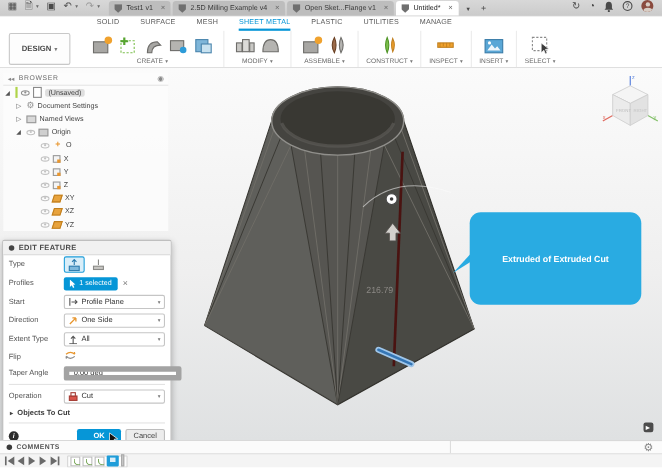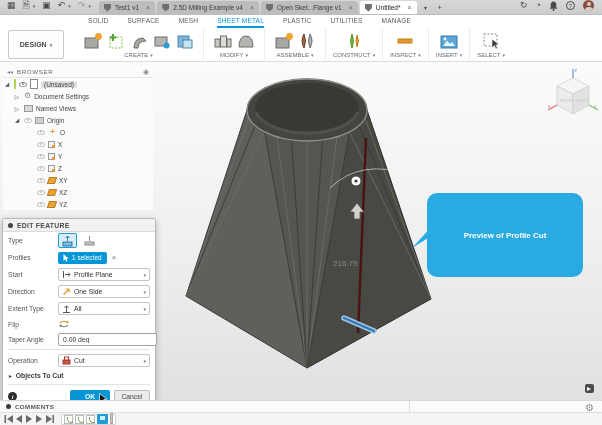--- a/index.html
+++ b/index.html
@@ -83,21 +83,21 @@
   #dialog{left:2px;top:218px;width:154px;background:rgba(255,255,255,.98);border:1px solid #b9b9b9;
     box-shadow:0 2px 6px rgba(0,0,0,.25);border-radius:2px}
   #dialog-h{height:13px;background:#f1f1f1;border-bottom:1px solid #ddd;display:flex;align-items:center;gap:4px;padding:0 5px}
   #dialog-h .grip{width:5px;height:5px;border-radius:50%;background:#444}
   #dialog-h .ttl{font-size:6.8px;font-weight:bold;color:#4a4a4a;letter-spacing:.3px}
   .drow{display:flex;align-items:center;padding:0 5px;height:17px}
   .dlabel{width:50px;font-size:6.8px;color:#555;flex:none}
   .dd{flex:1;height:13px;border:1px solid #c5c5c5;border-radius:2px;background:#fff;
     display:flex;align-items:center;gap:3px;padding:0 3px;font-size:6.8px;color:#333}
   .dd .caret{margin-left:auto}
-  .dinput{flex:1;height:13px;border:1px solid #a3a3a3;border-radius:2px;background:#fff;
+  .dinput{flex:1;height:13px;border:5px solid #a3a3a3;border-radius:2px;background:#fff;
     font-size:6.8px;color:#333;padding:0 4px;font-family:"Liberation Sans",sans-serif}
   .typebtn{width:19px;height:15px;border:1px solid transparent;border-radius:2px;
     display:flex;align-items:center;justify-content:center;margin-right:3px}
   .typebtn.sel{border-color:#1f9dd9;background:#d9eef9}
   .chip{height:12px;background:#0696d7;border-radius:2px;color:#fff;font-size:6.5px;
     display:flex;align-items:center;gap:3px;padding:0 5px}
   .chip-x{font-size:8px;color:#777;margin-left:5px}
   .dsep{height:1px;background:#e3e3e3;margin:2px 5px}
   .objrow{display:flex;align-items:center;gap:4px;padding:0 6px;height:13px;
     font-size:6.8px;font-weight:bold;color:#3a3a3a}
@@ -374,21 +374,21 @@
 
       <text x="333" y="204" font-size="8" fill="#8b8884" font-family="Liberation Sans, sans-serif">216.79</text>
 
       <path d="M344,256 L374,269" stroke="#9fc6ea" stroke-width="5.5" stroke-linecap="round"></path>
       <path d="M344,256 L374,269" stroke="#3576b5" stroke-width="2.4" stroke-linecap="round"></path>
 
       <polygon points="445,150 463,154 412,186" fill="#29abe2"></polygon>
     </svg>
 
     <div id="callout" class="abs">
-      <span>Preview of Profile Cut</span>
+      <span>Extruded of Extruded Cut</span>
     </div>
 
     <svg class="abs" style="left:546px;top:4px" width="54" height="56" viewBox="0 0 54 56">
       <path d="M27,12 L27,3" stroke="#6b8fe0" stroke-width="1.2"></path>
       <text x="28.5" y="6" font-size="5" fill="#6b8fe0" font-family="Liberation Sans, sans-serif">z</text>
       <path d="M11,39 L2,44" stroke="#e06a5f" stroke-width="1.2"></path>
       <text x="2" y="42" font-size="5" fill="#e06a5f" font-family="Liberation Sans, sans-serif">x</text>
       <path d="M43,39 L52,44" stroke="#84c06a" stroke-width="1.2"></path>
       <text x="48" y="42" font-size="5" fill="#84c06a" font-family="Liberation Sans, sans-serif">y</text>
       <polygon points="27,12 43,20 27,28 11,20" fill="#f5f5f5" stroke="#cfcfcf" stroke-width="0.8"></polygon>

